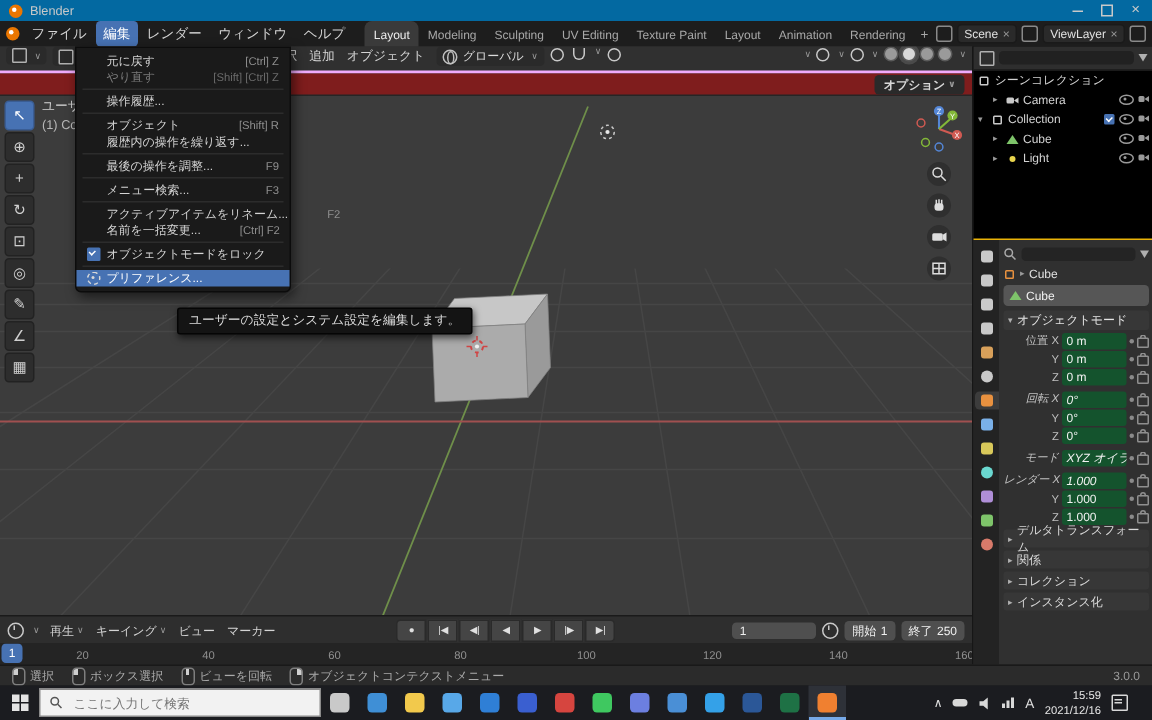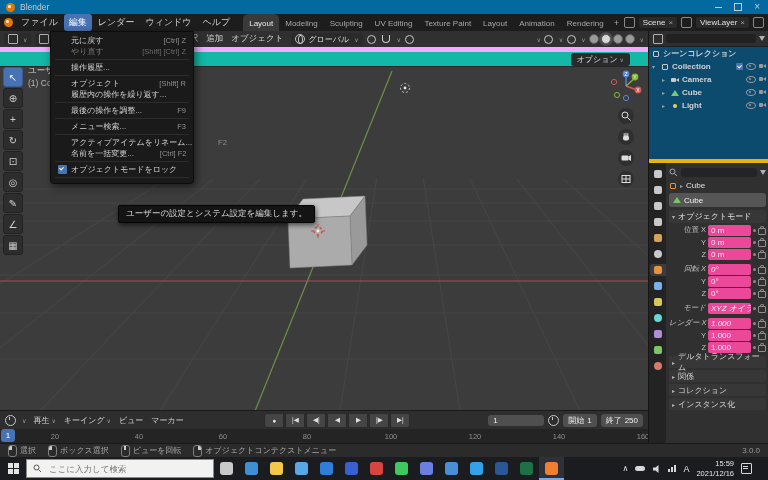--- a/index.html
+++ b/index.html
@@ -29,22 +29,22 @@
   .mini-ico{width:9px;height:9px;border:1px solid #8a8a8a;border-radius:2px;flex:none;}
   .id-field{display:flex;align-items:center;gap:3px;background:#2a2a2a;border:1px solid #1a1a1a;border-radius:3px;padding:1px 4px;font-size:8px;color:#e2e2e2;}
   .id-field .x{color:#9a9a9a;font-size:8px;}
 
   
   .main{position:absolute;top:31px;left:0;width:768px;height:412px;display:flex;}
   .left-col{width:648px;display:flex;flex-direction:column;}
 
   
   .viewport{position:relative;height:380px;background:#3c3c3c;overflow:hidden;}
-  .vp-header{height:16px;background:#303030;border-bottom:5px solid #f0abfc;display:flex;align-items:center;gap:4px;padding:0 4px;position:relative;z-index:3;}
-  .vp-toolrow{height:14px;background:#14b8a6;border-bottom:1px solid #262626;display:flex;align-items:center;justify-content:flex-end;padding:0 18px;position:relative;z-index:3;}
+  .vp-header{height:16px;background:#303030;border-bottom:2px solid #f0abfc;display:flex;align-items:flex-start;gap:4px;padding:0 4px;position:relative;z-index:3;}
+  .vp-toolrow{height:14px;background:#7f1d1d;border-bottom:1px solid #262626;display:flex;align-items:center;justify-content:flex-end;padding:0 5px;position:relative;z-index:3;font-weight:bold;}
   .hbtn{display:flex;align-items:center;gap:3px;background:#2a2a2a;border-radius:3px;padding:1px 4px;font-size:8px;color:#dcdcdc;}
   .sq-ico{width:8px;height:8px;border:1px solid #b0b0b0;border-radius:1px;}
   .vmenu{padding:1px 4px;font-size:8.5px;color:#d4d4d4;}
   .globe{width:8px;height:8px;border:1px solid #c0c0c0;border-radius:50%;position:relative;}
   .globe::before{content:'';position:absolute;left:2px;top:0;width:3px;height:7px;border:1px solid #c0c0c0;border-radius:50%;}
   .hico{width:10px;height:10px;display:flex;align-items:center;justify-content:center;color:#c9c9c9;font-size:8px;}
   .magnet{width:6px;height:7px;border:1.5px solid #c9c9c9;border-top:none;border-radius:0 0 4px 4px;}
   .circ{width:7px;height:7px;border:1px solid #c9c9c9;border-radius:50%;}
   .hdr-right{margin-left:auto;display:flex;align-items:center;gap:3px;}
   .ball{width:8px;height:8px;border-radius:50%;background:#9a9a9a;border:1px solid #5a5a5a;}
@@ -71,21 +71,21 @@
   .tp-btn:last-child{border-radius:0 3px 3px 0;}
   .field{background:#4f4f4f;border-radius:3px;padding:1px 5px;color:#f0f0f0;font-size:8px;display:flex;gap:3px;align-items:center;}
   .frame-field{width:46px;}
   .tl-ruler{flex:1;background:#242424;position:relative;overflow:hidden;}
   .ruler-nums{display:flex;padding-left:29px;height:100%;align-items:center;gap:32px;}
   .ruler-num{width:52px;flex:none;text-align:center;font-size:7.5px;color:#8f8f8f;}
   .playhead{position:absolute;left:1px;top:0;width:14px;height:13px;background:#4772b3;color:#fff;font-size:8px;display:flex;align-items:center;justify-content:center;border-radius:3px;}
 
   
   .right-panel{width:120px;display:flex;flex-direction:column;border-left:1px solid #161616;background:#2a2a2a;}
-  .outliner{height:128px;background:#0c4a6e;border-bottom:4px solid #eab308;font-size:8px;font-weight:bold;}
+  .outliner{height:128px;background:#000000;border-bottom:1px solid #eab308;font-size:8px;}
   .ol-header{height:15px;background:#2e2e2e;border-bottom:1px solid #1e1e1e;display:flex;align-items:center;gap:3px;padding:0 4px;}
   .ol-search{flex:1;height:9px;background:#212121;border-radius:3px;}
   .funnel{width:0;height:0;border-left:3px solid transparent;border-right:3px solid transparent;border-top:5px solid #b0b0b0;}
   .ol-row{height:13px;display:flex;align-items:center;gap:3px;padding:0 3px;color:#d2d2d2;}
   .ol-row .exp{color:#9a9a9a;font-size:6px;width:6px;}
   .ol-row.child{padding-left:13px;}
   .ol-right{margin-left:auto;display:flex;gap:3px;align-items:center;}
   .oi{width:8px;height:8px;position:relative;flex:none;}
   .oi.col::before{content:'';position:absolute;inset:1px;border:1px solid #c9c9c9;border-radius:1px;}
   .oi.cam-o::before{content:'';position:absolute;left:0;top:2px;width:5px;height:4px;background:#c9c9c9;border-radius:1px;}
@@ -110,21 +110,21 @@
   .prop-content{flex:1;background:#303030;padding:3px 3px 0 3px;font-size:8px;display:flex;flex-direction:column;gap:1px;overflow:hidden;}
   .prop-search{display:flex;align-items:center;gap:3px;height:12px;}
   .ps-field{flex:1;height:9px;background:#242424;border-radius:3px;}
   .breadcrumb{display:flex;align-items:center;gap:3px;height:13px;color:#e0e0e0;}
   .name-field{display:flex;align-items:center;gap:3px;height:14px;background:#565656;border-radius:3px;padding:0 4px;color:#f2f2f2;}
   .panel-hdr{display:flex;align-items:center;gap:3px;height:13px;background:#373737;border-radius:2px;color:#e4e4e4;margin-top:2px;}
   .panel-hdr .exp{font-size:6px;color:#b0b0b0;margin-left:3px;}
   .trow{display:flex;align-items:center;height:12px;gap:2px;}
   .trow.gap{margin-top:3px;font-style:italic;}
   .trow-label{width:37px;text-align:right;color:#c2c2c2;font-size:7.5px;flex:none;white-space:nowrap;}
-  .trow-value{flex:1;background:#ec4899;border-radius:2px;padding:0 3px;height:11px;line-height:11px;color:#f2f2f2;white-space:nowrap;overflow:hidden;min-width:0;}
+  .trow-value{flex:1;background:#14532d;border-radius:2px;padding:0 3px;height:11px;line-height:11px;color:#f2f2f2;white-space:nowrap;overflow:hidden;min-width:0;}
   .dot{width:3px;height:3px;border-radius:50%;background:#8a8a8a;flex:none;}
   .lock{width:6px;height:5px;border:1px solid #8f8f8f;border-radius:1px;position:relative;flex:none;margin-top:2px;}
   .lock::before{content:'';position:absolute;top:-3px;left:1px;width:2px;height:2px;border:1px solid #8f8f8f;border-bottom:none;border-radius:2px 2px 0 0;}
   .collapsed-row{display:flex;align-items:center;gap:3px;height:12px;background:#373737;border-radius:2px;color:#d8d8d8;margin-top:2px;}
   .collapsed-row .exp{font-size:6px;color:#b0b0b0;margin-left:3px;}
 
   
   .statusbar{position:absolute;top:443px;left:0;width:768px;height:14px;background:#2b2b2b;border-top:1px solid #191919;display:flex;align-items:center;gap:12px;padding:0 8px;box-sizing:border-box;font-size:8px;color:#aaa;}
   .hint{display:flex;align-items:center;gap:3px;}
   .mouse{width:7px;height:10px;border:1px solid #7f7f7f;border-radius:3px;position:relative;flex:none;}
@@ -455,36 +455,36 @@
         <div class="ol-header">
           <span class="sq-ico"></span>
           <span class="ol-search"></span>
           <span class="funnel"></span>
         </div>
         <div class="ol-row">
           <span class="oi col"></span>
           <span>シーンコレクション</span>
         </div>
         <div>
+            <div class="ol-row child">
+            <span class="exp">▸</span>
+            <span class="oi cam-o"></span>
+            <span>Camera</span>
+            <span class="ol-right">
+
+              <span class="eye"></span>
+              <span class="camv"></span>
+            </span>
+          </div>
             <div class="ol-row">
             <span class="exp">▾</span>
             <span class="oi col"></span>
             <span>Collection</span>
             <span class="ol-right">
               <span class="chk show" style=""></span>
-              <span class="eye"></span>
-              <span class="camv"></span>
-            </span>
-          </div>
-            <div class="ol-row child">
-            <span class="exp">▸</span>
-            <span class="oi cam-o"></span>
-            <span>Camera</span>
-            <span class="ol-right">
-
               <span class="eye"></span>
               <span class="camv"></span>
             </span>
           </div>
             <div class="ol-row child">
             <span class="exp">▸</span>
             <span class="oi mesh"></span>
             <span>Cube</span>
             <span class="ol-right">
 
@@ -836,17 +836,22 @@
       <div class="mi">
       <span class="mi-ic chk"></span>
       <span class="mi-label">オブジェクトモードをロック</span>
       <span class="mi-shortcut"></span>
     </div>
       <div class="mi sep">
       
       
       
     </div>
+      <div class="mi hl">
+      <span class="mi-ic gear"></span>
+      <span class="mi-label">プリファレンス...</span>
+      <span class="mi-shortcut"></span>
+    </div>
     </div>
 
   <div class="tooltip">ユーザーの設定とシステム設定を編集します。</div>
 
 </div>
 
 </body></html>

